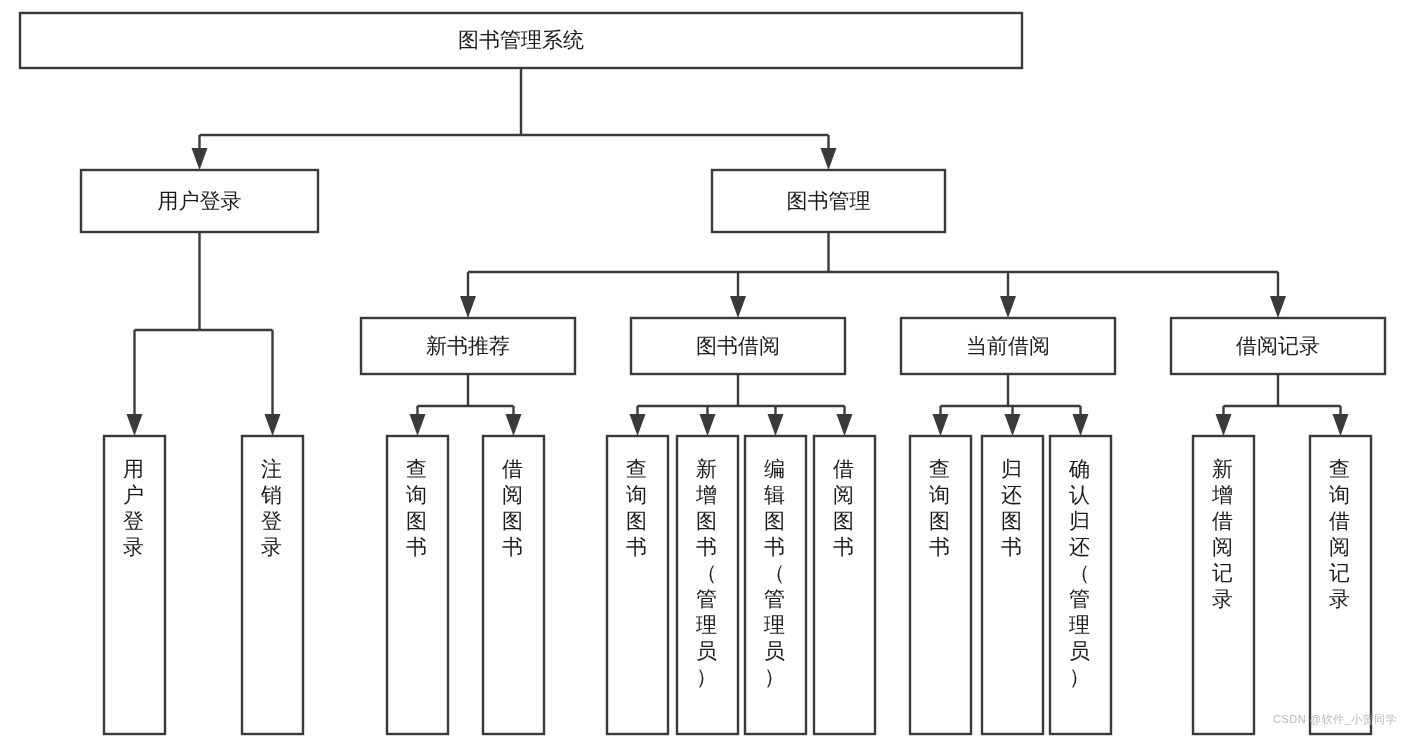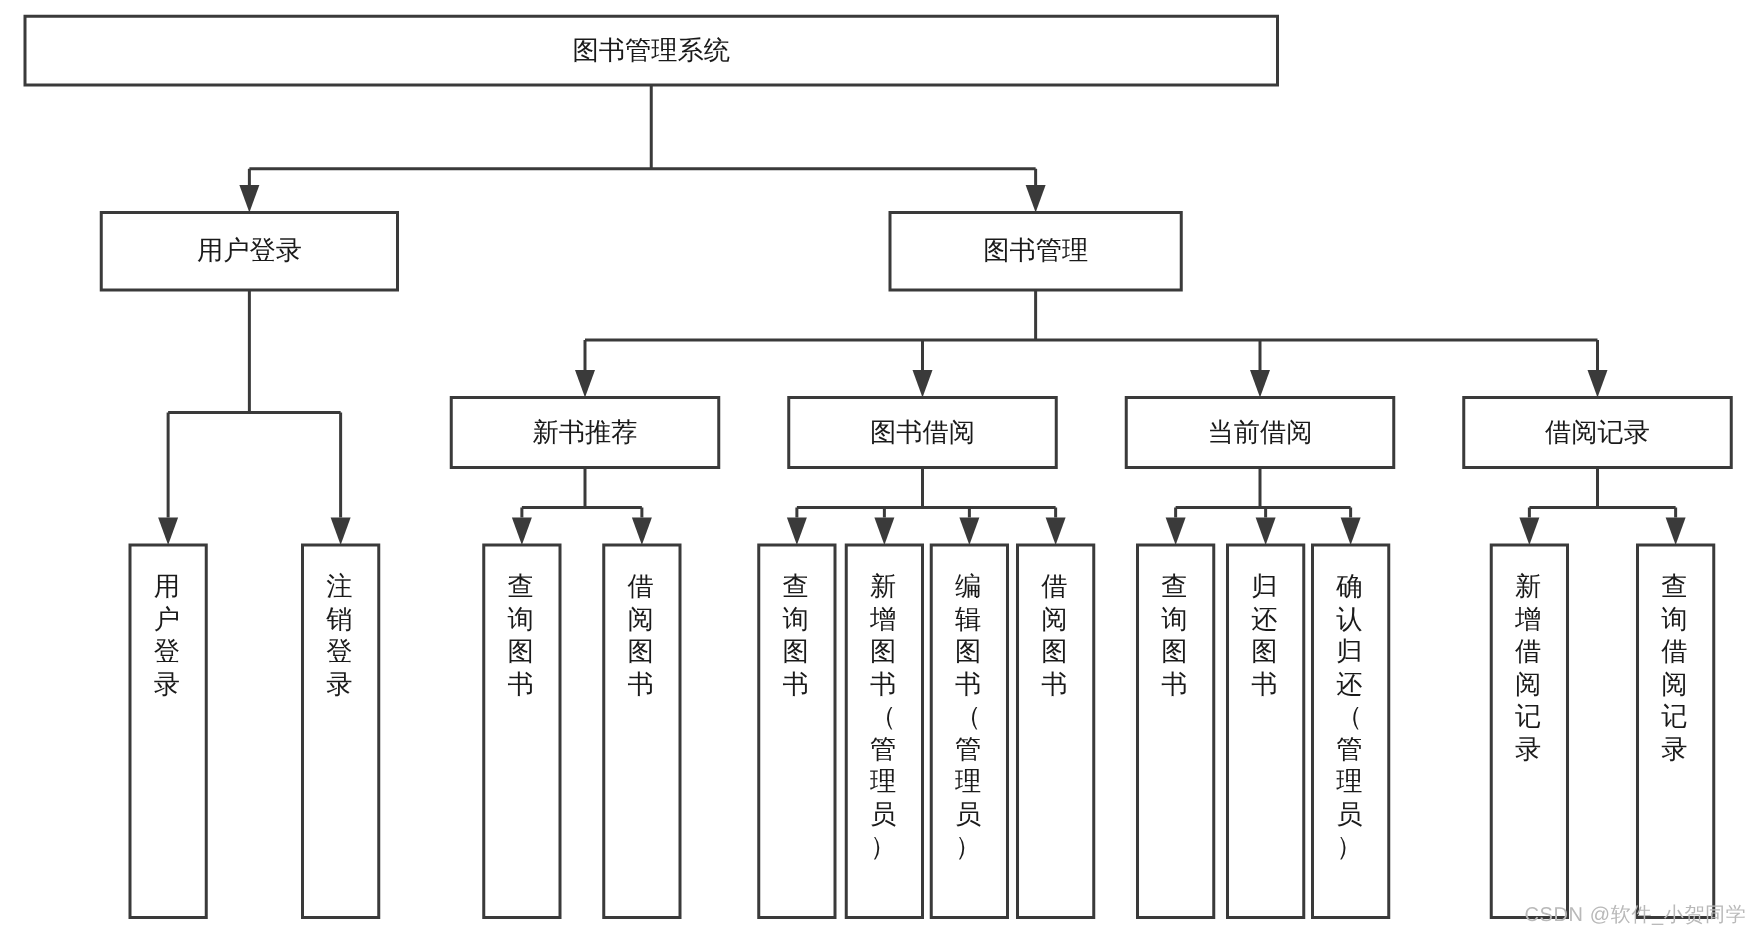--- a/index.html
+++ b/index.html
@@ -33,23 +33,23 @@
   }
   .edge{
     stroke:#3a3a3a;
     stroke-width:2.4;
     fill:none;
   }
   .arrowhead{fill:#3a3a3a;stroke:none;}
   .watermark{
     position:absolute;
     right:8px;
-    bottom:4px;
+    bottom:20px;
     font-family:"Liberation Sans","DejaVu Sans",sans-serif;
-    font-size:16px;
+    font-size:11px;
     color:#b9b9b9;
     white-space:nowrap;
     letter-spacing:0.5px;
     pointer-events:none;
   }
 </style>
 </head>
 <body>
 
 <svg id="diagram" viewBox="0 0 1405 747">

